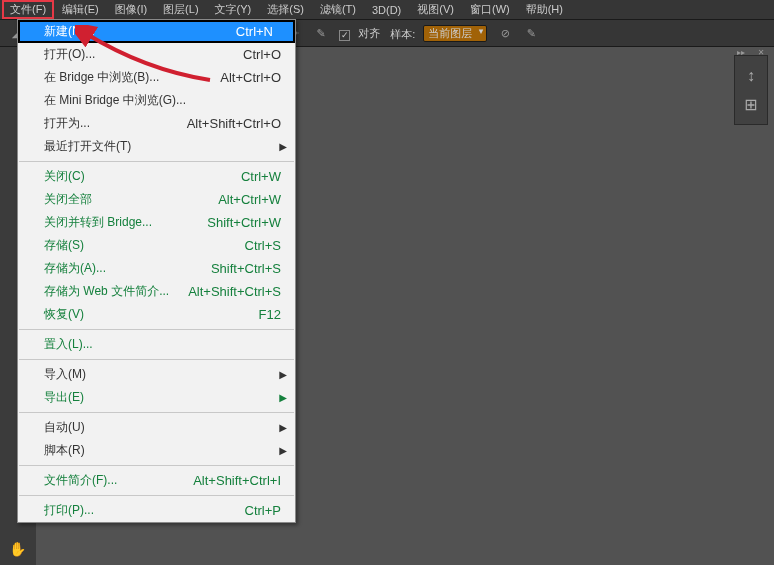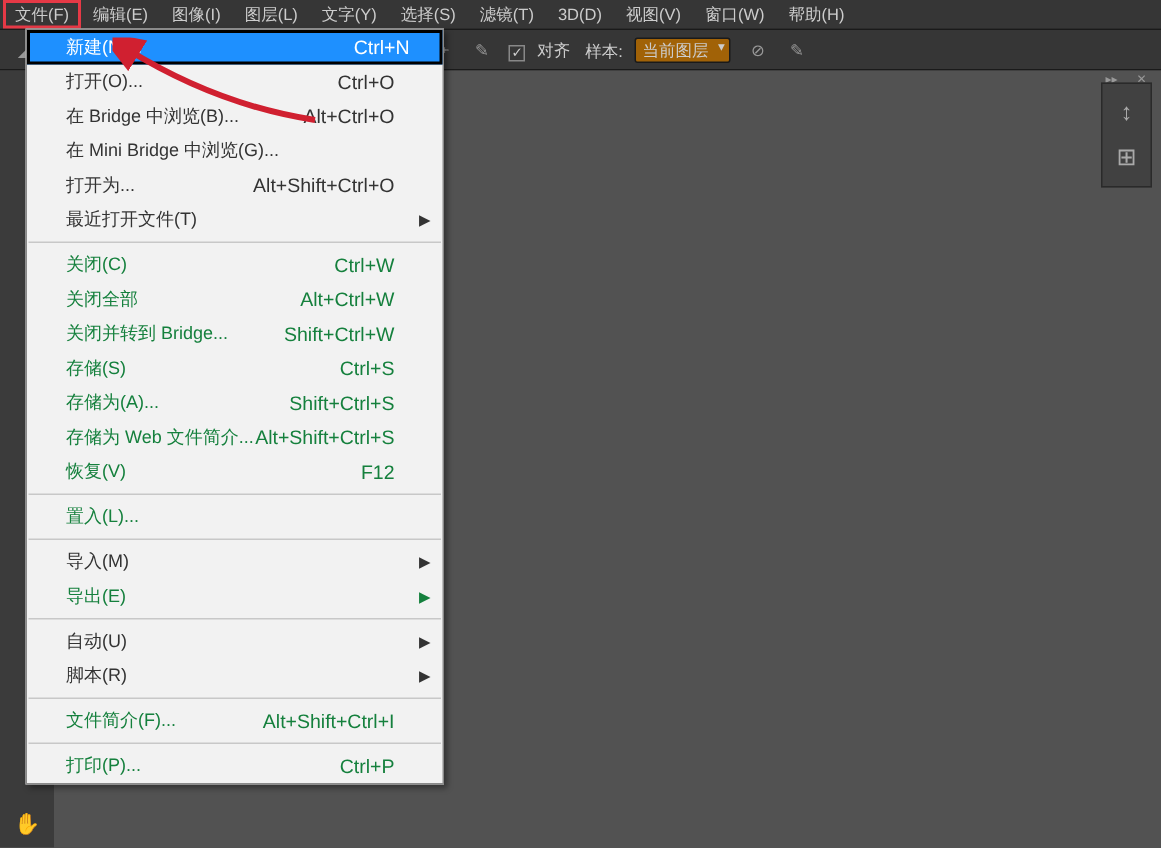--- a/index.html
+++ b/index.html
@@ -10,21 +10,21 @@
 .toolbar { height: 28px; background: #363636; display: flex; align-items: center; padding: 0 8px; color: #cccccc; font-size: 11px; border-top: 1px solid #1a1a1a; border-bottom: 1px solid #1a1a1a; gap: 10px; }
 .toolbar .seg { display: flex; align-items: flex-end; gap: 8px; }
 .tb-label { color: #cccccc; }
 .tb-val { background: #262626; border: 1px solid #1a1a1a; border-radius: 2px; padding: 0 4px; min-width: 36px; text-align: center; }
 .tb-checkbox { width: 11px; height: 11px; border: 1px solid #888; display: inline-block; }
 .tb-checkbox.checked::after { content: "✓"; color: #ccc; font-size: 9px; line-height: 9px; display: block; text-align: center; }
 .tb-select { background: #a16207; border: 1px solid #1a1a1a; border-radius: 2px; padding: 0 14px 0 4px; min-width: 60px; position: relative; }
 .tb-select::after { content: "▾"; position: absolute; right: 3px; top: 0; font-size: 9px; }
 .tb-icon { width: 16px; height: 16px; display: flex; align-items: center; justify-content: center; color: #999; }
 .dropdown { position: absolute; left: 17px; top: 19px; width: 279px; background: #f2f2f2; border: 1px solid #8a8a8a; box-shadow: 2px 2px 4px rgba(0,0,0,0.4); font-size: 12px; color: #333; }
-.menu-item { display: flex; justify-content: space-between; align-items: center; padding: 3px 32px 3px 26px; cursor: default; position: relative; }
+.menu-item { display: flex; justify-content: space-between; align-items: center; padding: 3px 14px 3px 26px; cursor: default; position: relative; }
 .menu-item.hl { background: #1e90ff; color: #fff; }
 .menu-item.box { border: 2px solid #000000; padding: 1px 20px 1px 24px; }
 .menu-item.disabled { color: #15803d; }
 .menu-sep { height: 1px; background: #c8c8c8; margin: 3px 1px; }
 .arrow { position: absolute; right: 8px; font-size: 10px; }
 .shortcut { font-size: 13px; }
 .rightpanel { position: absolute; right: 6px; top: 55px; width: 34px; height: 70px; background: #414141; border: 1px solid #2a2a2a; display: flex; flex-direction: column; align-items: center; justify-content: space-around; padding: 5px 0; }
 .rp-top { position: absolute; right: 6px; top: 48px; width: 34px; height: 8px; }
 .rp-dock { width: 8px; height: 8px; float: left; margin-left: 3px; }
 .rp-close { width: 8px; height: 8px; float: right; margin-right: 3px; color: #999; font-size: 8px; text-align: center; }

